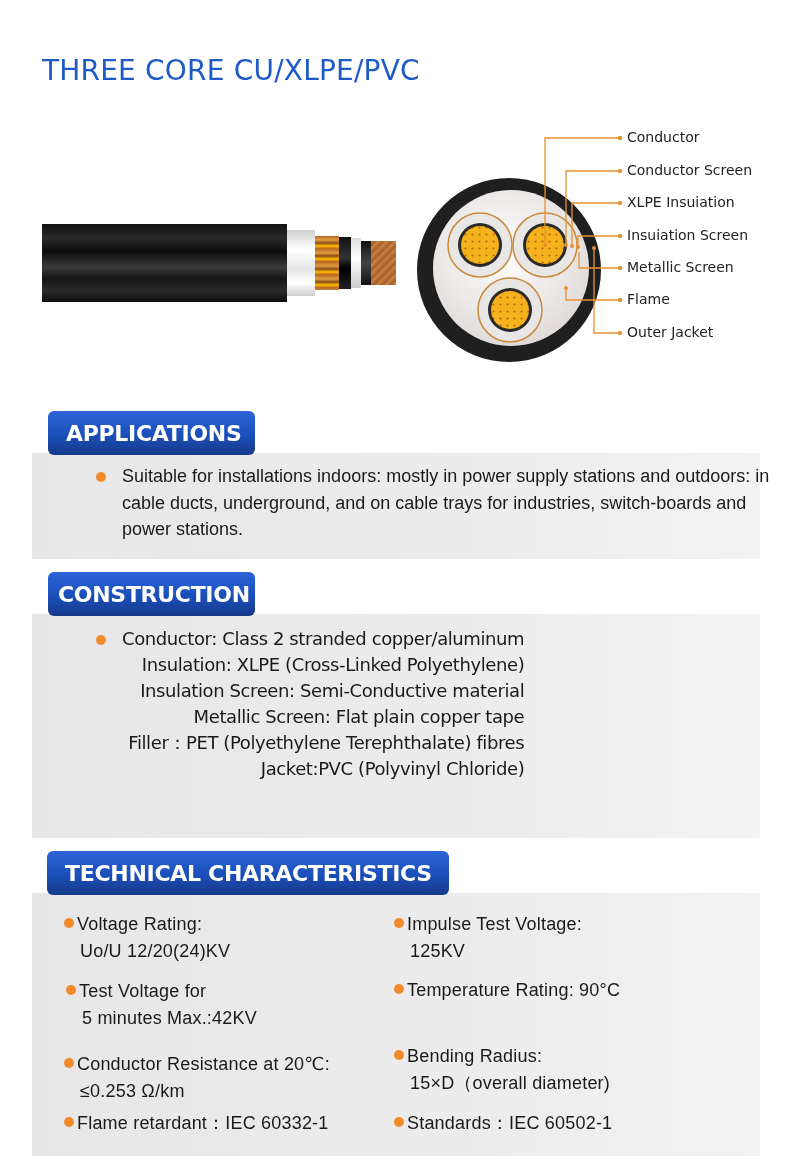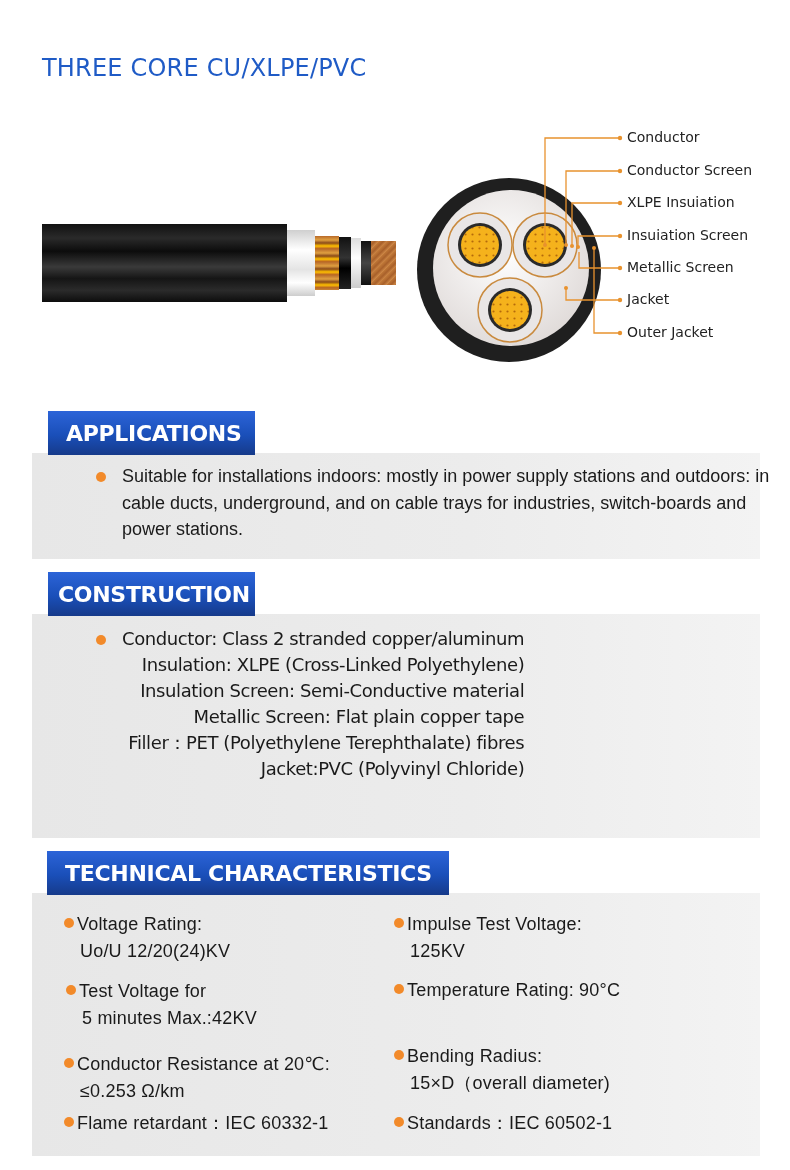--- a/index.html
+++ b/index.html
@@ -2,21 +2,21 @@
 <html><head>
 <meta charset="utf-8">
 <style>
   html, body { margin: 0; padding: 0; }
   body {
     width: 790px; height: 1170px; background: #ffffff; position: relative; overflow: hidden;
     font-family: "Liberation Sans", "DejaVu Sans", sans-serif; color: #1a1a1a;
   }
   .page-title {
     position: absolute; left: 42px; top: 54px; margin: 0;
-    font-size: 24px; font-weight: 400; color: #1f5bc6; letter-spacing: 0.2px;
+    font-size: 28px; font-weight: 400; color: #1f5bc6; letter-spacing: 0.2px;
     font-family: "DejaVu Sans", sans-serif;
   }
   
   .cable-side { position: absolute; left: 42px; top: 224px; width: 360px; height: 78px; }
   .jacket {
     position: absolute; left: 0; top: 0; width: 245px; height: 78px;
     background: linear-gradient(to bottom, #111 0%, #2a2a2a 18%, #0c0c0c 35%, #3a3a3a 55%, #151515 70%, #2b2b2b 85%, #0d0d0d 100%);
   }
   .filler-side {
     position: absolute; left: 245px; top: 6px; width: 28px; height: 66px;
@@ -45,21 +45,21 @@
   .callouts { position: absolute; left: 0; top: 0; width: 790px; height: 400px; pointer-events: none; }
   .callout-label {
     position: absolute; left: 627px; font-size: 14px; color: #222;
     font-family: "DejaVu Sans", sans-serif; white-space: nowrap; pointer-events: auto;
   }
   
   .section-tab {
     position: absolute; height: 44px; color: #fff; font-weight: 700; font-size: 22px;
     background: linear-gradient(to bottom, #2c64d8 0%, #1a4fb9 55%, #163a8a 100%);
     display: flex; align-items: center; box-sizing: border-box; padding-left: 18px;
-    font-family: "DejaVu Sans", sans-serif; letter-spacing: -0.3px;
+    font-family: "DejaVu Sans", sans-serif; letter-spacing: -0.3px; border-radius: 6px;
   }
   .section-panel {
     position: absolute; left: 32px; width: 728px;
     background: linear-gradient(to right, #e7e7e7 0%, #ececec 60%, #f3f3f3 100%);
   }
   .dot {
     display: inline-block; width: 10px; height: 10px; border-radius: 50%;
     background: #f28a2a; vertical-align: middle;
   }
   .app-text {
@@ -145,21 +145,21 @@
     <circle cx="566" cy="288" r="2"></circle>
       <circle cx="594" cy="248" r="2"></circle>
   </g>
 </svg>
 
 <div class="callout-label" style="top:129px">Conductor</div>
 <div class="callout-label" style="top:162px">Conductor Screen</div>
 <div class="callout-label" style="top:194px">XLPE Insuiation</div>
 <div class="callout-label" style="top:227px">Insuiation Screen</div>
 <div class="callout-label" style="top:259px">Metallic Screen</div>
-<div class="callout-label" style="top:291px">Jacket</div>
+<div class="callout-label" style="top:291px">Flame</div>
 <div class="callout-label" style="top:324px">Outer Jacket</div>
 
 <div class="section-panel" style="top:453px; height:106px;">
   <span class="dot app-dot"></span>
   <div class="app-text">Suitable for installations indoors: mostly in power supply stations and outdoors: in cable ducts, underground, and on cable trays for industries, switch-boards and power stations.</div>
 </div>
 <div class="section-tab" style="left:48px; top:411px; width:207px;">APPLICATIONS</div>
 
 <div class="section-panel" style="top:614px; height:224px;">
   <span class="dot cons-dot"></span>

